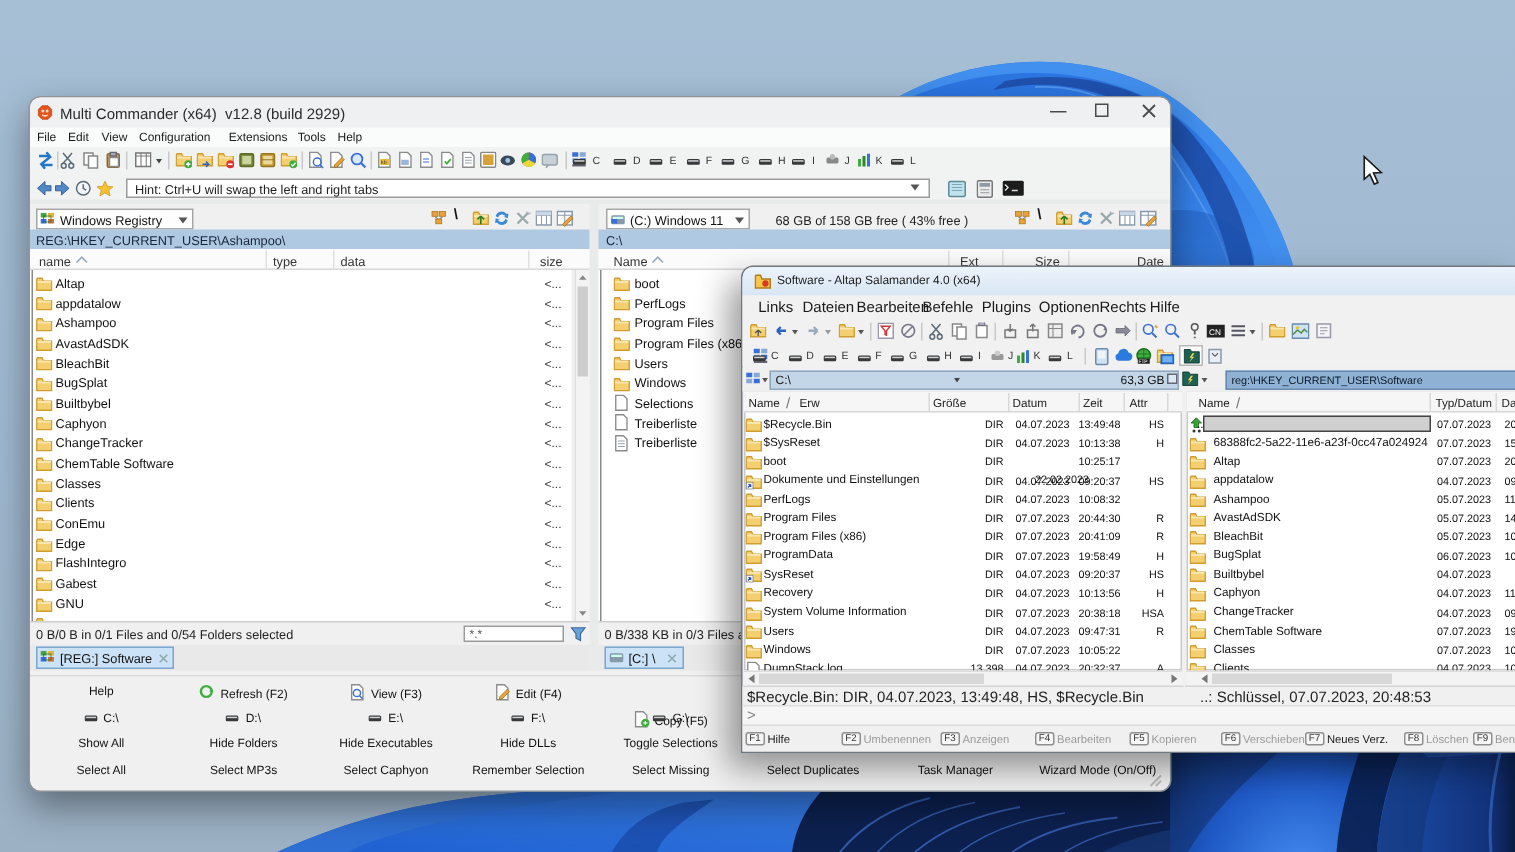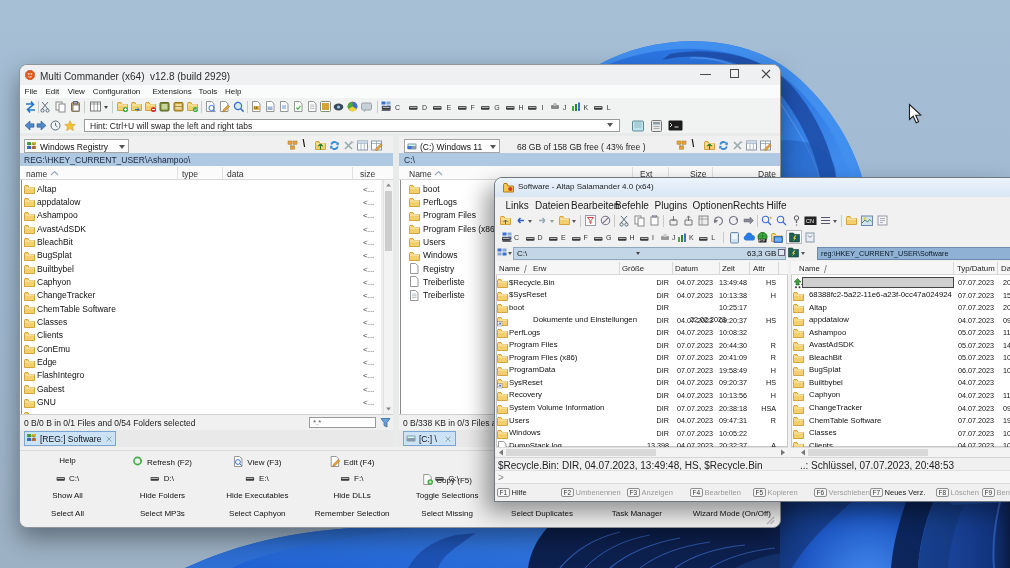--- a/index.html
+++ b/index.html
@@ -560,21 +560,21 @@
       <use href="#folder"></use>
     </svg>
 <div class="a f85" style="left:423px;top:236.89999999999998px;color:#101010;">Users</div>
 <svg class="a" style="left:409px;top:250.74999999999997px" width="11" height="10" viewBox="0 0 11 10">
       <use href="#folder"></use>
     </svg>
 <div class="a f85" style="left:423px;top:250.24999999999997px;color:#101010;">Windows</div>
 <svg class="a" style="left:409px;top:263.09999999999997px" width="11" height="12" viewBox="0 0 11 12">
       <use href="#page"></use>
     </svg>
-<div class="a f85" style="left:423px;top:263.59999999999997px;color:#101010;">Registry</div>
+<div class="a f85" style="left:423px;top:263.59999999999997px;color:#101010;">Selections</div>
 <svg class="a" style="left:409px;top:276.45px" width="11" height="12" viewBox="0 0 11 12">
       <use href="#page"></use>
     </svg>
 <div class="a f85" style="left:423px;top:276.95px;color:#101010;">Treiberliste</div>
 <svg class="a" style="left:409px;top:289.8px" width="11" height="12" viewBox="0 0 11 12">
       <use href="#pagelines"></use>
     </svg>
 <div class="a f85" style="left:423px;top:290.3px;color:#101010;">Treiberliste</div>
 <div class="a" style="left:399px;top:414px;width:381px;height:16px;background:#f0f0f0;border-top:1px solid #cfcfcf"></div>
 <div class="a f85" style="left:403px;top:417.5px;color:#222;">0 B/338 KB in 0/3 Files and 0/6 Folders selected</div>
@@ -906,21 +906,21 @@
 <svg class="a" style="left:497px;top:303.1px" width="11" height="11" viewBox="0 0 11 11">
       <use href="#folder"></use>
     </svg>
 <div class="a f78" style="left:509px;top:302.6px;color:#101010;">boot</div>
 <div class="a f72" style="left:669px;top:303.1px;transform:translateX(-100%);color:#101010;">DIR</div>
 <div class="a f72" style="left:690px;top:303.1px;color:#101010;margin-top:12px;">22.02.2023</div>
 <div class="a f72" style="left:747px;top:303.1px;transform:translateX(-100%);color:#101010;">10:25:17</div>
 <svg class="a" style="left:497px;top:315.65000000000003px" width="11" height="11" viewBox="0 0 11 11">
       <use href="#folderlink"></use>
     </svg>
-<div class="a f78" style="left:509px;top:315.15000000000003px;color:#101010;margin-left:24px;">Dokumente und Einstellungen</div>
+<div class="a f78" style="left:509px;top:315.15000000000003px;color:#101010;">Dokumente und Einstellungen</div>
 <div class="a f72" style="left:669px;top:315.65000000000003px;transform:translateX(-100%);color:#101010;">DIR</div>
 <div class="a f72" style="left:677px;top:315.65000000000003px;color:#101010;">04.07.2023</div>
 <div class="a f72" style="left:747px;top:315.65000000000003px;transform:translateX(-100%);color:#101010;">09:20:37</div>
 <div class="a f72" style="left:776px;top:315.65000000000003px;transform:translateX(-100%);color:#101010;">HS</div>
 <svg class="a" style="left:497px;top:328.20000000000005px" width="11" height="11" viewBox="0 0 11 11">
       <use href="#folder"></use>
     </svg>
 <div class="a f78" style="left:509px;top:327.70000000000005px;color:#101010;">PerfLogs</div>
 <div class="a f72" style="left:669px;top:328.20000000000005px;transform:translateX(-100%);color:#101010;">DIR</div>
 <div class="a f72" style="left:677px;top:328.20000000000005px;color:#101010;">04.07.2023</div>

